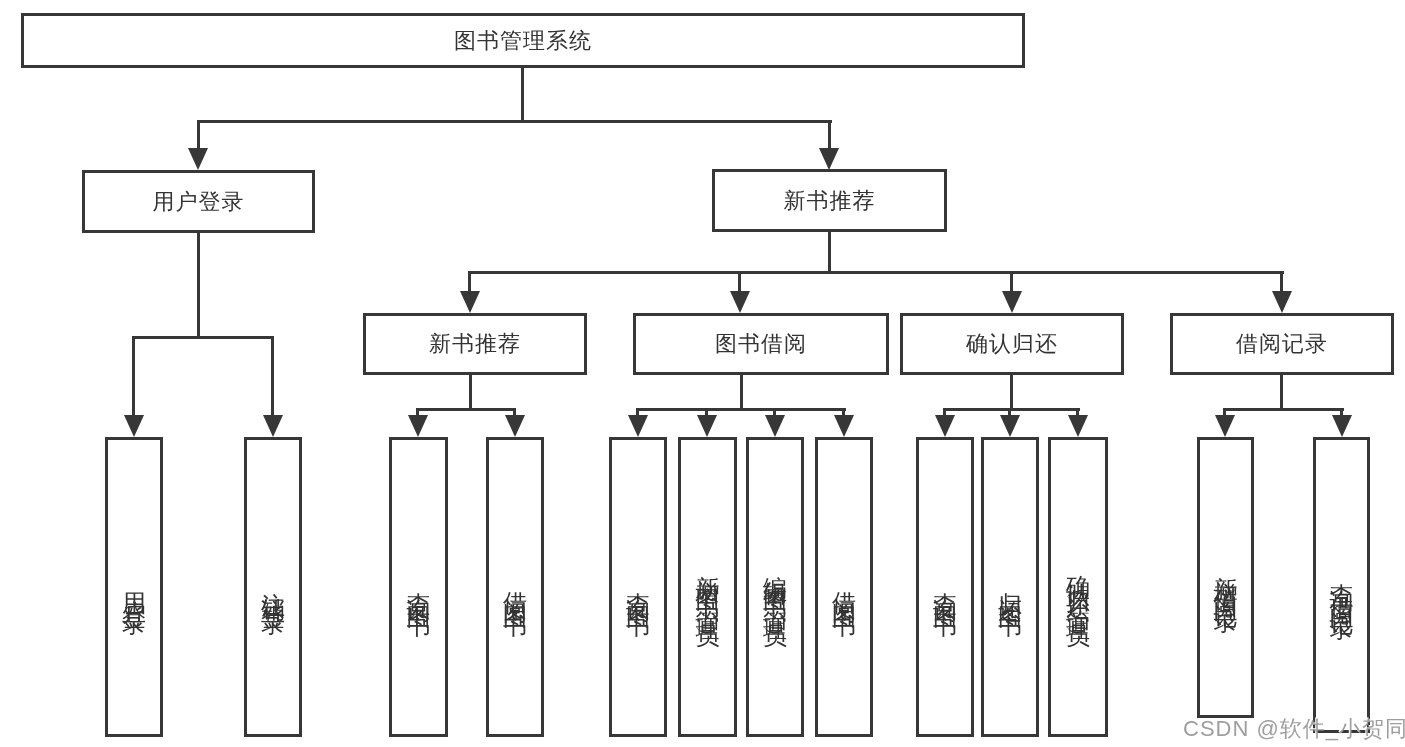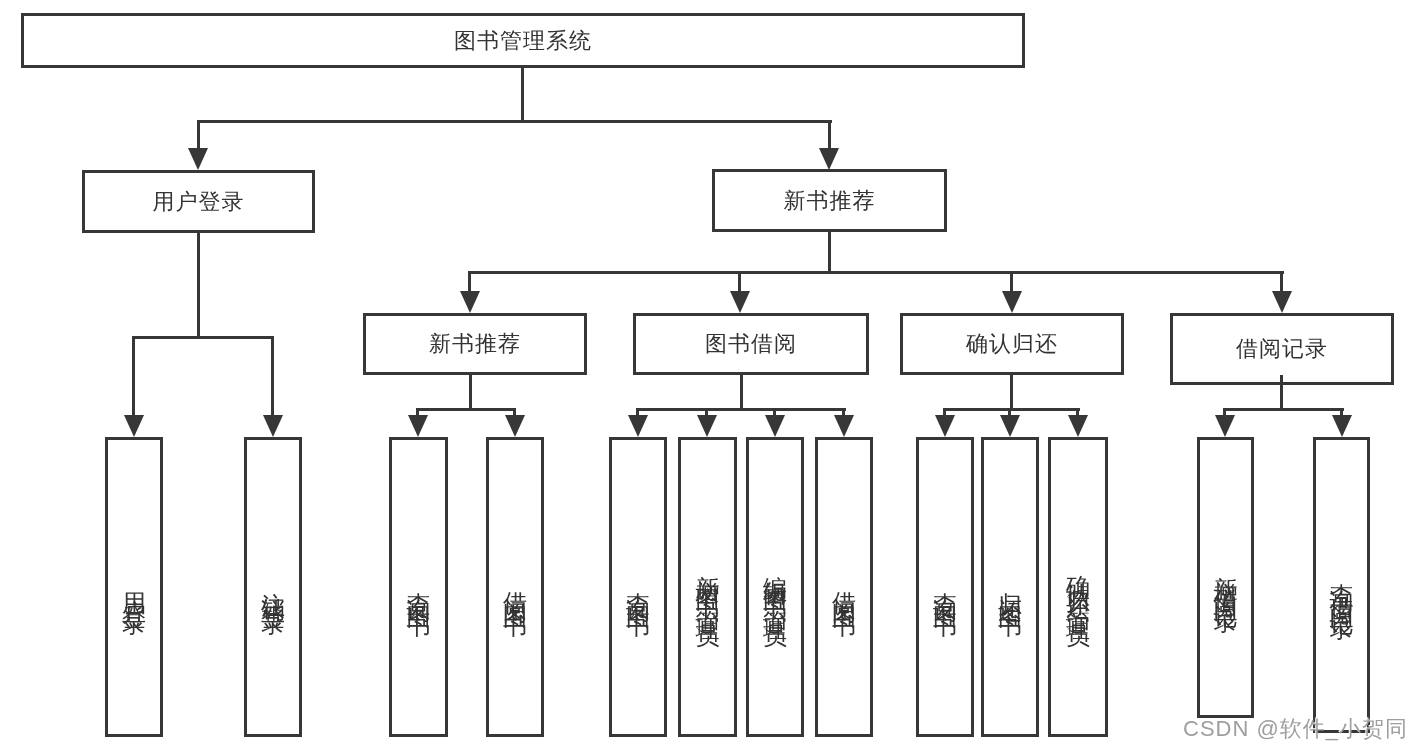--- a/index.html
+++ b/index.html
@@ -62,27 +62,27 @@
   <div class="vline" style="left:738px;top:271px;height:22px"></div>
   <div class="arrow" style="left:730px;top:291px"></div>
   <div class="vline" style="left:1010px;top:271px;height:22px"></div>
   <div class="arrow" style="left:1002px;top:291px"></div>
   <div class="vline" style="left:1280px;top:271px;height:22px"></div>
   <div class="arrow" style="left:1272px;top:291px"></div>
 
   <div class="hbox" style="left:363px;top:313px;width:224px;height:62px">
     <span>新书推荐</span>
   </div>
-  <div class="hbox" style="left:633px;top:313px;width:236px;height:62px">
+  <div class="hbox" style="left:633px;top:313px;width:256px;height:62px">
     <span>图书借阅</span>
   </div>
   <div class="hbox" style="left:900px;top:313px;width:224px;height:62px">
     <span>确认归还</span>
   </div>
-  <div class="hbox" style="left:1170px;top:313px;width:224px;height:72px">
+  <div class="hbox" style="left:1170px;top:313px;width:224px;height:62px">
     <span>借阅记录</span>
   </div>
 
   <div class="vline" style="left:469px;top:375px;height:36px"></div>
   <div class="hline" style="left:416px;top:408px;width:100px"></div>
   <div class="vline" style="left:416px;top:408px;height:12px"></div>
   <div class="arrow" style="left:408px;top:415px"></div>
   <div class="vline" style="left:513px;top:408px;height:12px"></div>
   <div class="arrow" style="left:505px;top:415px"></div>
 

